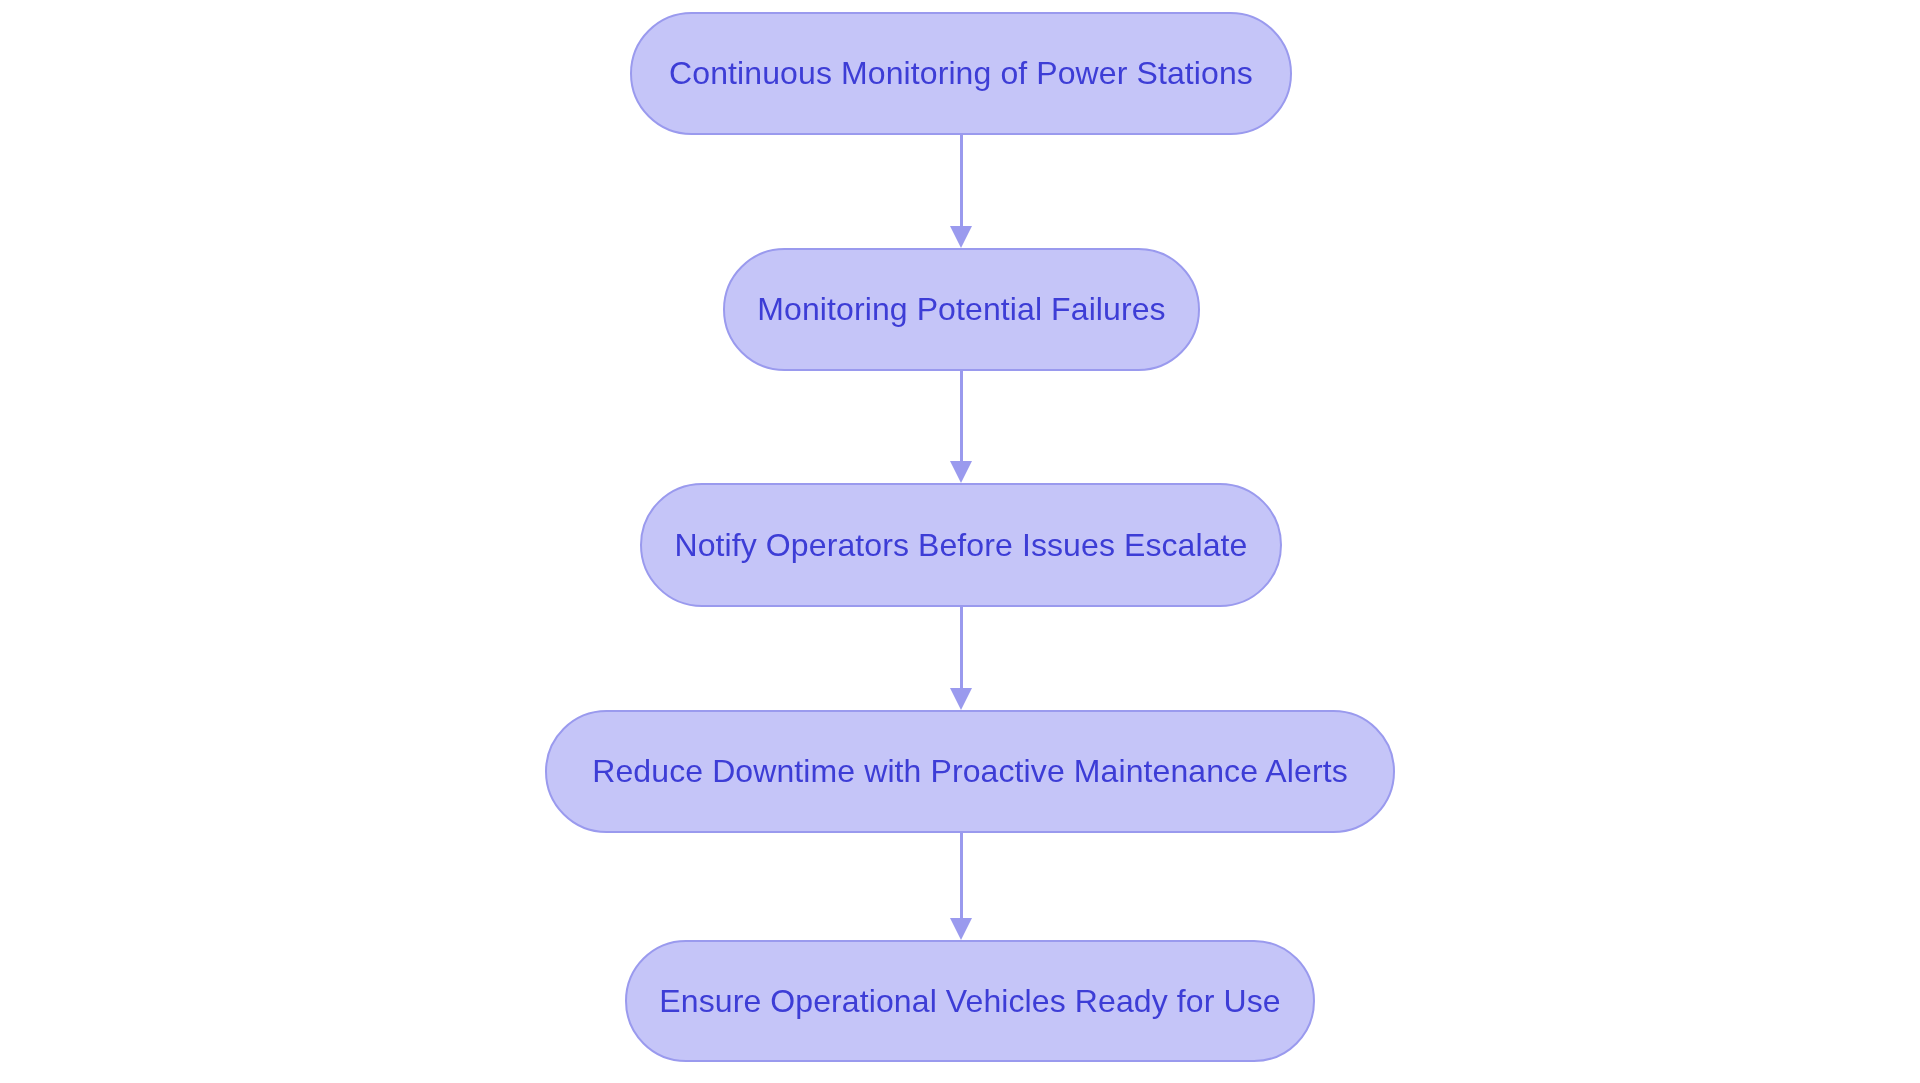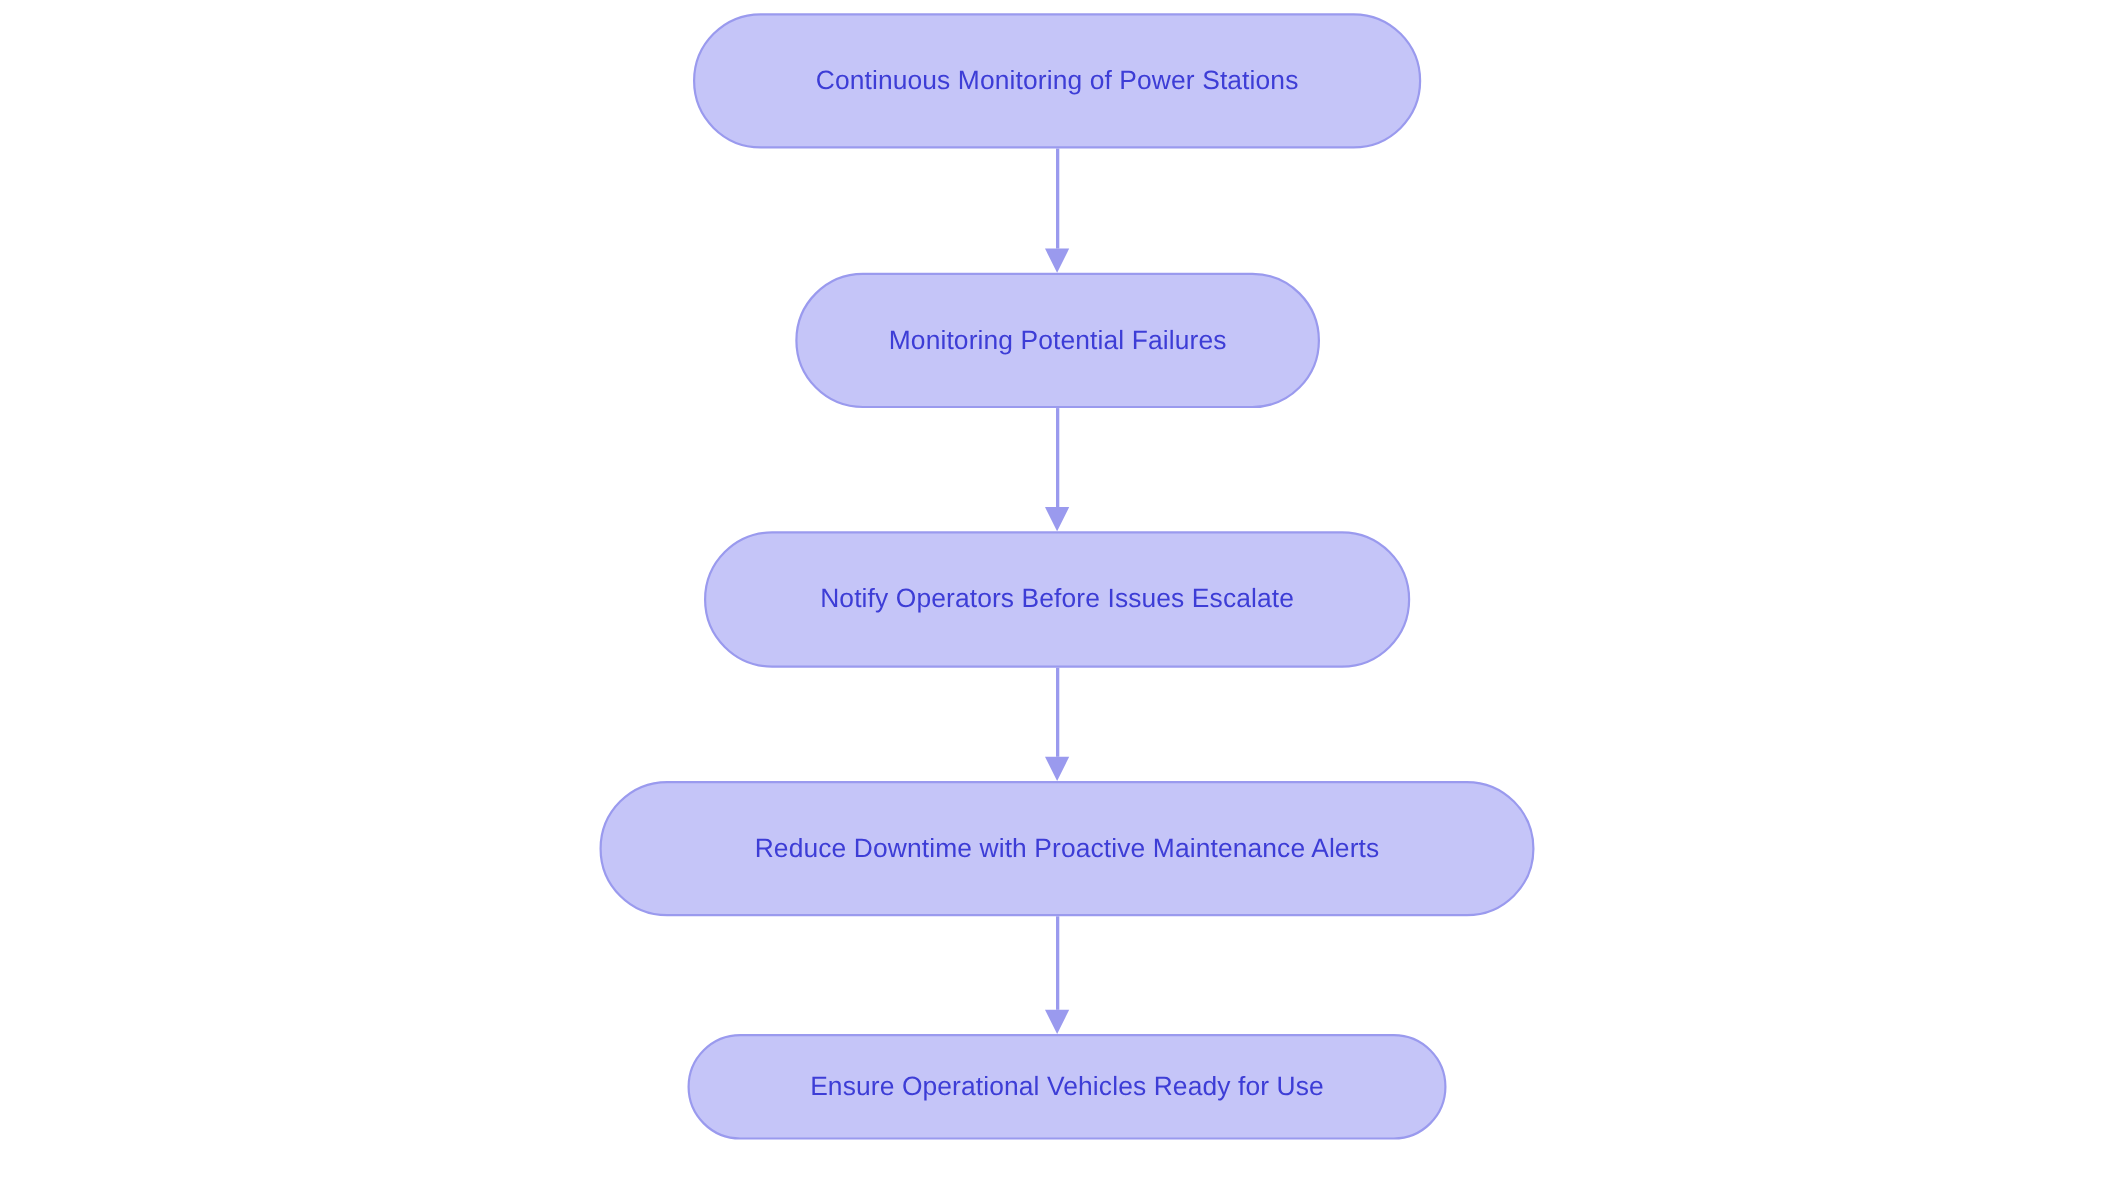--- a/index.html
+++ b/index.html
@@ -26,21 +26,21 @@
     border: 2px solid #9a9aee;
     border-radius: 62px;
     display: flex;
     align-items: center;
     justify-content: center;
     text-align: center;
   }
   .flow-node-label {
     color: #3d3dd6;
     font-family: "Liberation Sans", sans-serif;
-    font-size: 24px;
+    font-size: 32px;
     font-weight: 400;
     letter-spacing: 0.1px;
     line-height: 1.15;
     white-space: nowrap;
     user-select: none;
   }
   .connector {
     position: absolute;
     width: 0;
     height: 0;
@@ -87,16 +87,16 @@
     </div>
     <div class="flow-node" style="left: 723px; top: 248px; width: 477px; height: 123px; background: rgb(197, 197, 248); border-color: rgb(154, 154, 238); border-radius: 61.5px;">
       <span class="flow-node-label" style="color: rgb(61, 61, 214);">Monitoring Potential Failures</span>
     </div>
     <div class="flow-node" style="left: 545px; top: 710px; width: 850px; height: 123px; background: rgb(197, 197, 248); border-color: rgb(154, 154, 238); border-radius: 61.5px;">
       <span class="flow-node-label" style="color: rgb(61, 61, 214);">Reduce Downtime with Proactive Maintenance Alerts</span>
     </div>
     <div class="flow-node" style="left: 640px; top: 483px; width: 642px; height: 124px; background: rgb(197, 197, 248); border-color: rgb(154, 154, 238); border-radius: 62px;">
       <span class="flow-node-label" style="color: rgb(61, 61, 214);">Notify Operators Before Issues Escalate</span>
     </div>
-    <div class="flow-node" style="left: 625px; top: 940px; width: 690px; height: 96px; background: rgb(197, 197, 248); border-color: rgb(154, 154, 238); border-radius: 61px;">
+    <div class="flow-node" style="left: 625px; top: 940px; width: 690px; height: 122px; background: rgb(197, 197, 248); border-color: rgb(154, 154, 238); border-radius: 61px;">
       <span class="flow-node-label" style="color: rgb(61, 61, 214);">Ensure Operational Vehicles Ready for Use</span>
     </div>
   </div>
 
 </body></html>

